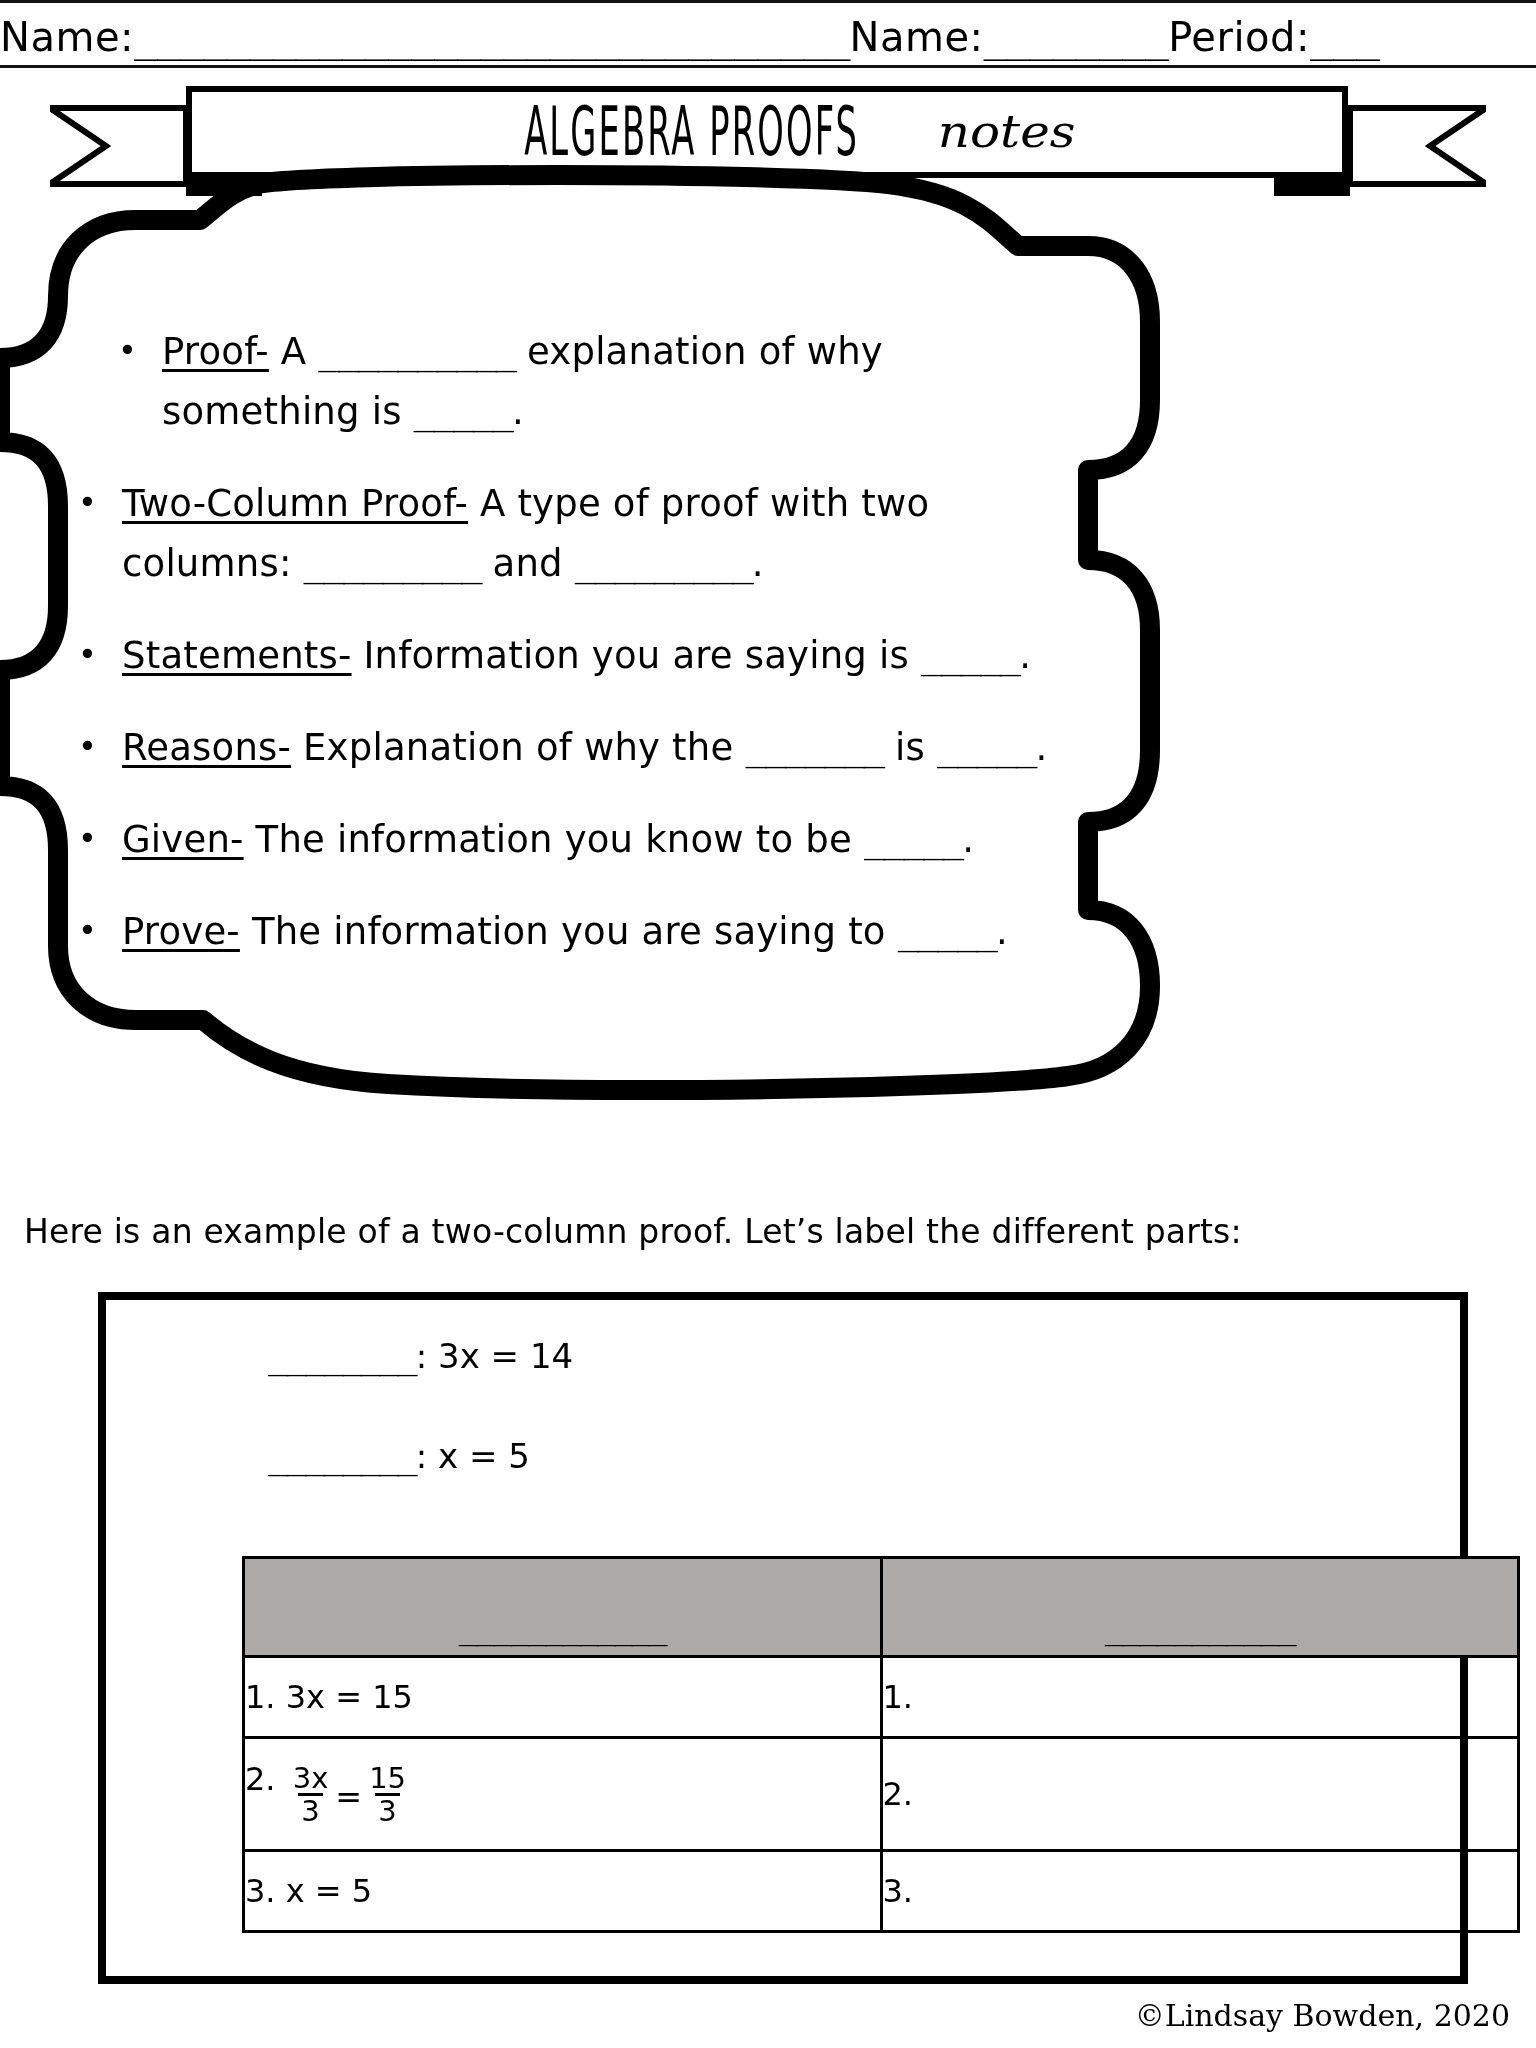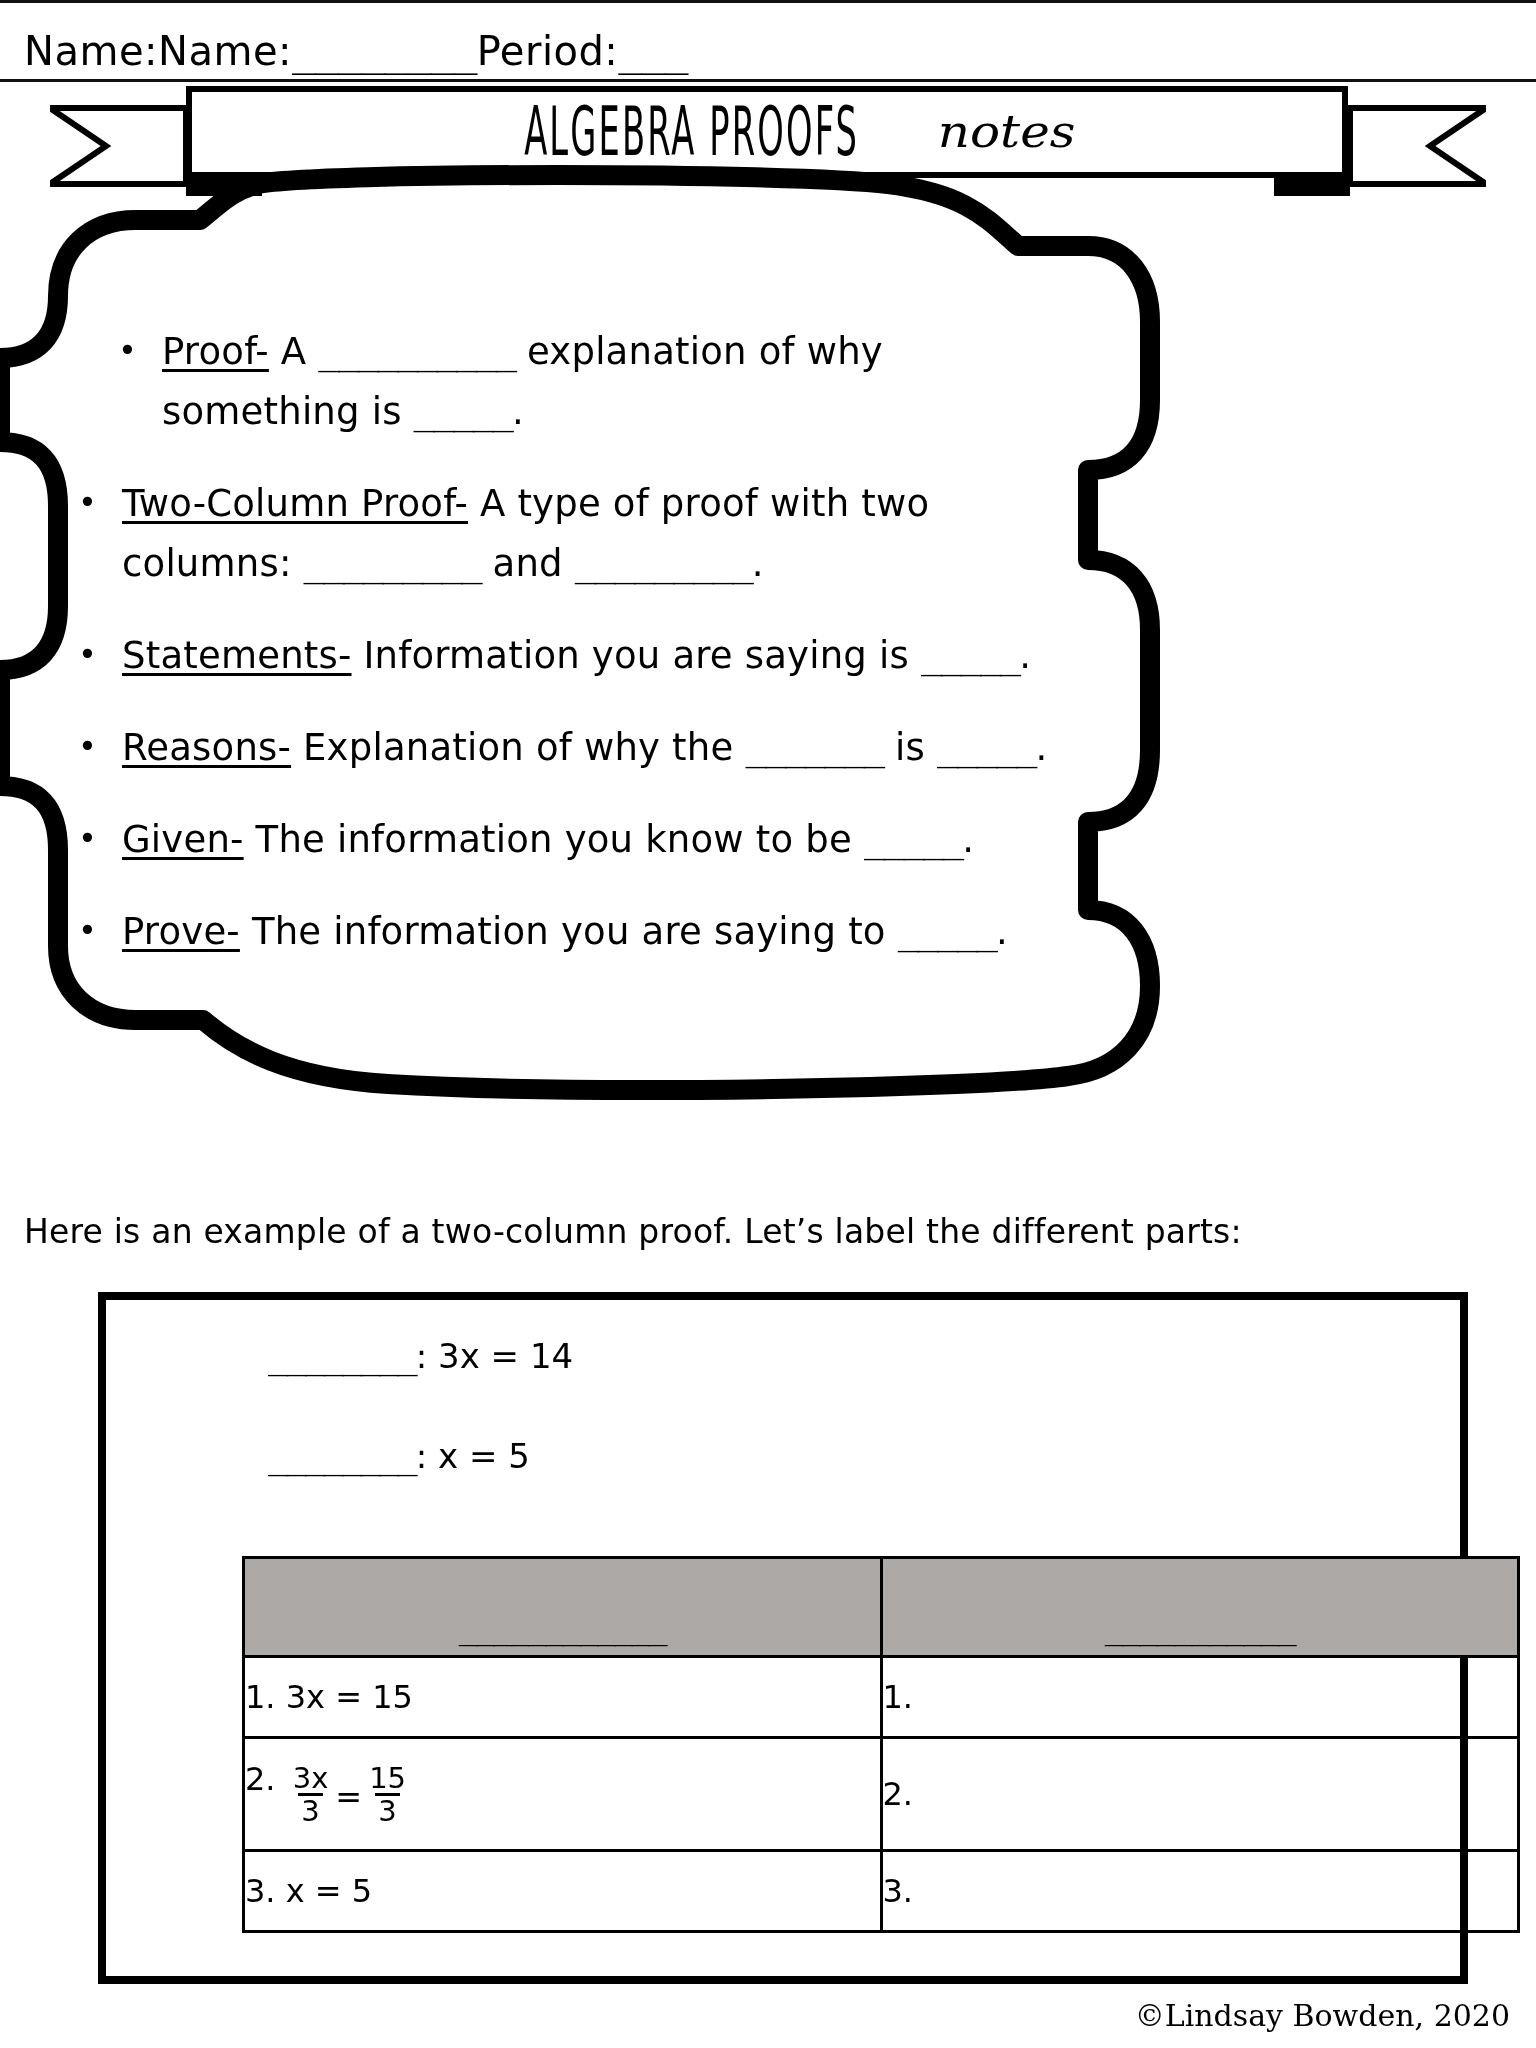--- a/index.html
+++ b/index.html
@@ -15,27 +15,27 @@
     color: #000000;
     overflow: hidden;
   }
 
   
   #header-line {
     position: absolute;
     top: 0;
     left: 0;
     width: 1536px;
-    height: 82px;
+    height: 68px;
     box-sizing: border-box;
     border-top: 3px solid #111;
     border-bottom: 3px solid #111;
     display: flex;
     align-items: flex-end;
-    padding: 0 12px 6px 24px;
+    padding: 0 12px 6px 0;
     white-space: nowrap;
   }
   .hdr-label {
     font-size: 40px;
     line-height: 44px;
     letter-spacing: 0.5px;
     font-family: "DejaVu Sans", sans-serif;
   }
   .hdr-blank {
     font-size: 40px;
@@ -223,20 +223,21 @@
     font-family: "DejaVu Serif", serif;
     font-size: 30px;
     white-space: nowrap;
   }
 </style>
 </head>
 <body>
 
 <div id="header-line">
   <span class="hdr-label">Name:</span>
+  <span class="hdr-blank">_______________________________</span>
   <span class="hdr-label">Name:</span>
   <span class="hdr-blank">________</span>
   <span class="hdr-label">Period:</span>
   <span class="hdr-blank">___</span>
 </div>
 
 <div id="banner-wrap">
   <svg id="banner-svg" width="1436" height="110" viewBox="0 0 1436 110">
 
     <path d="M0 22 L136 22 L136 98 L0 98 L56 60 Z" fill="#ffffff" stroke="#000" stroke-width="6"></path>

